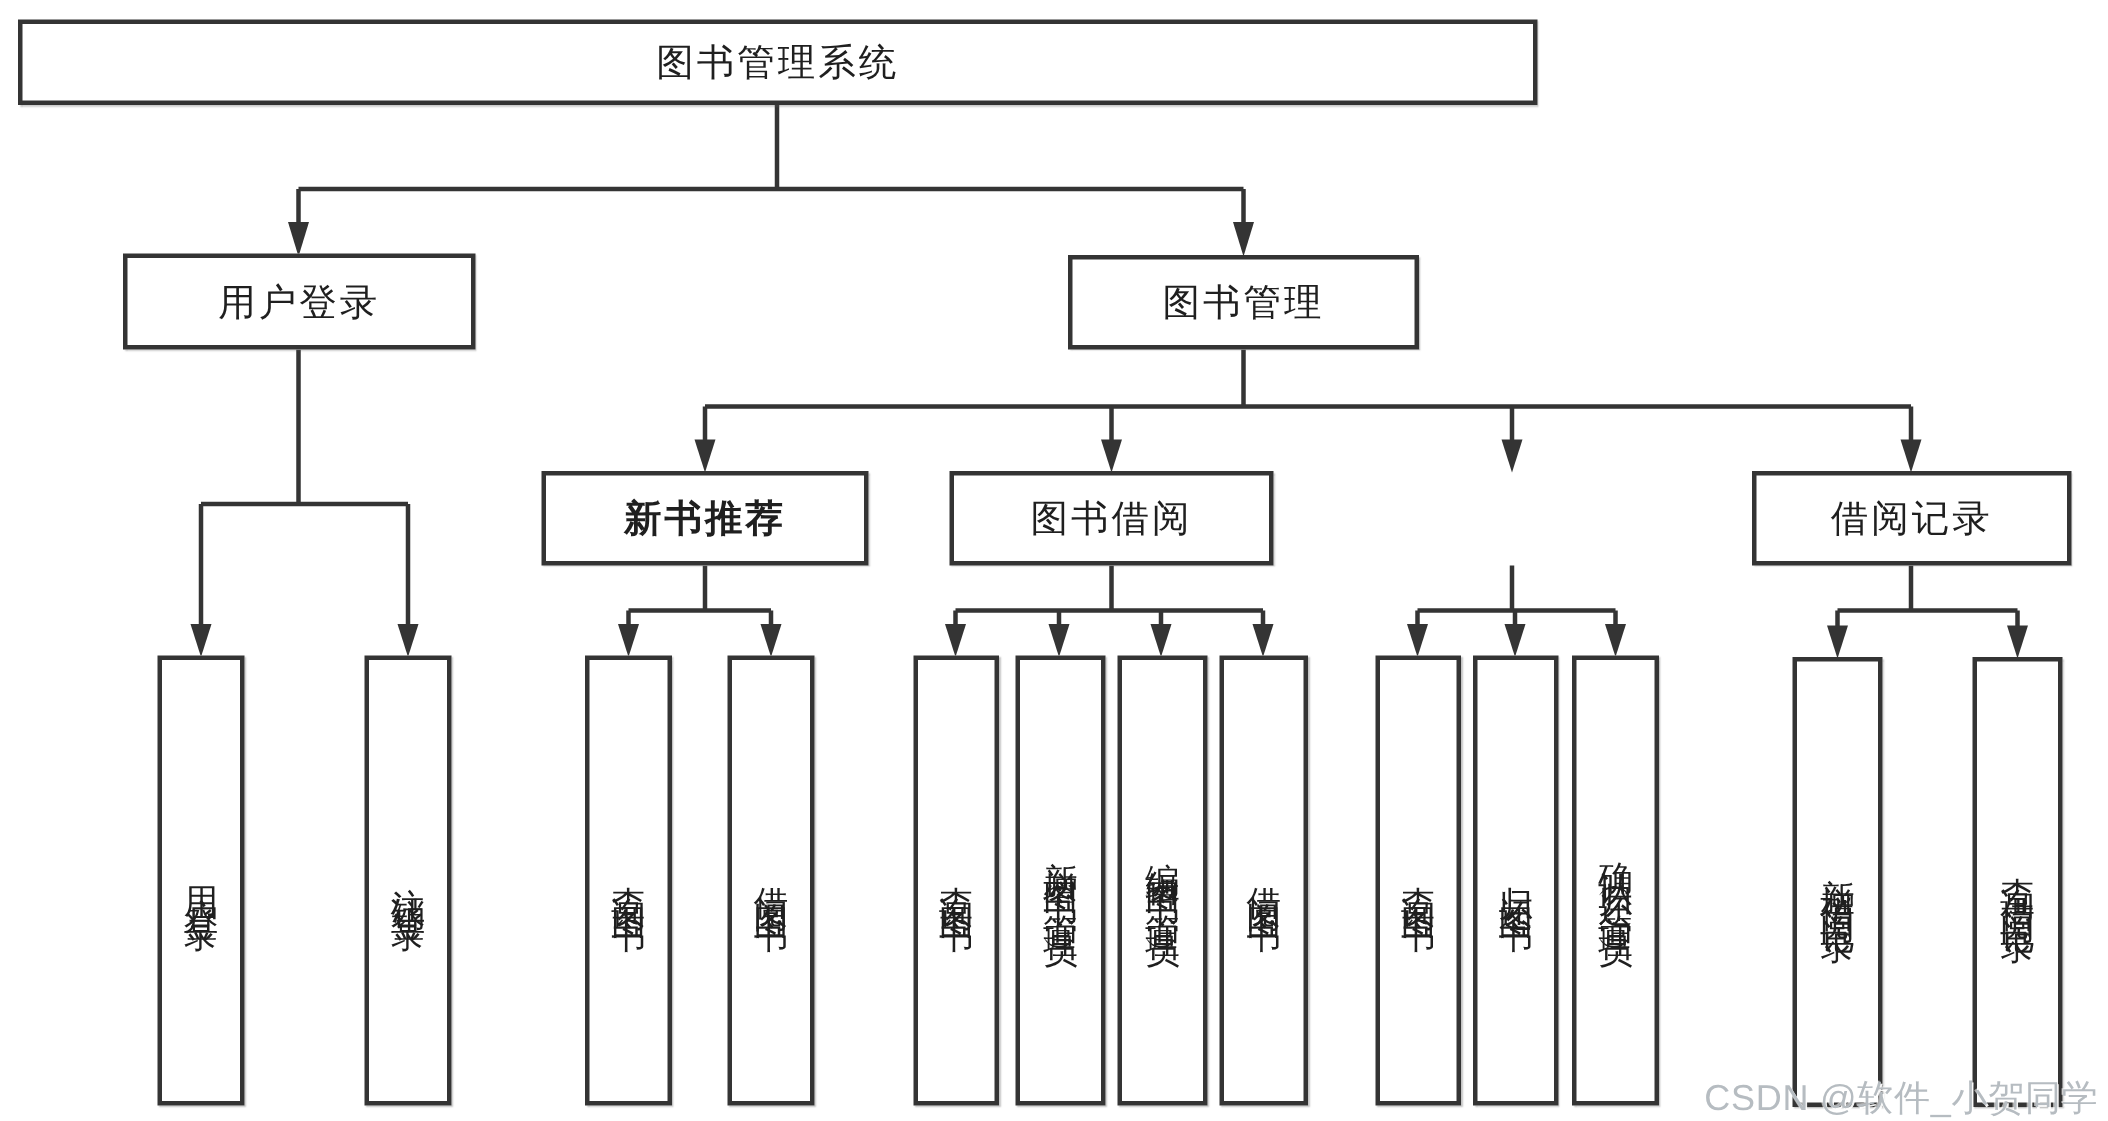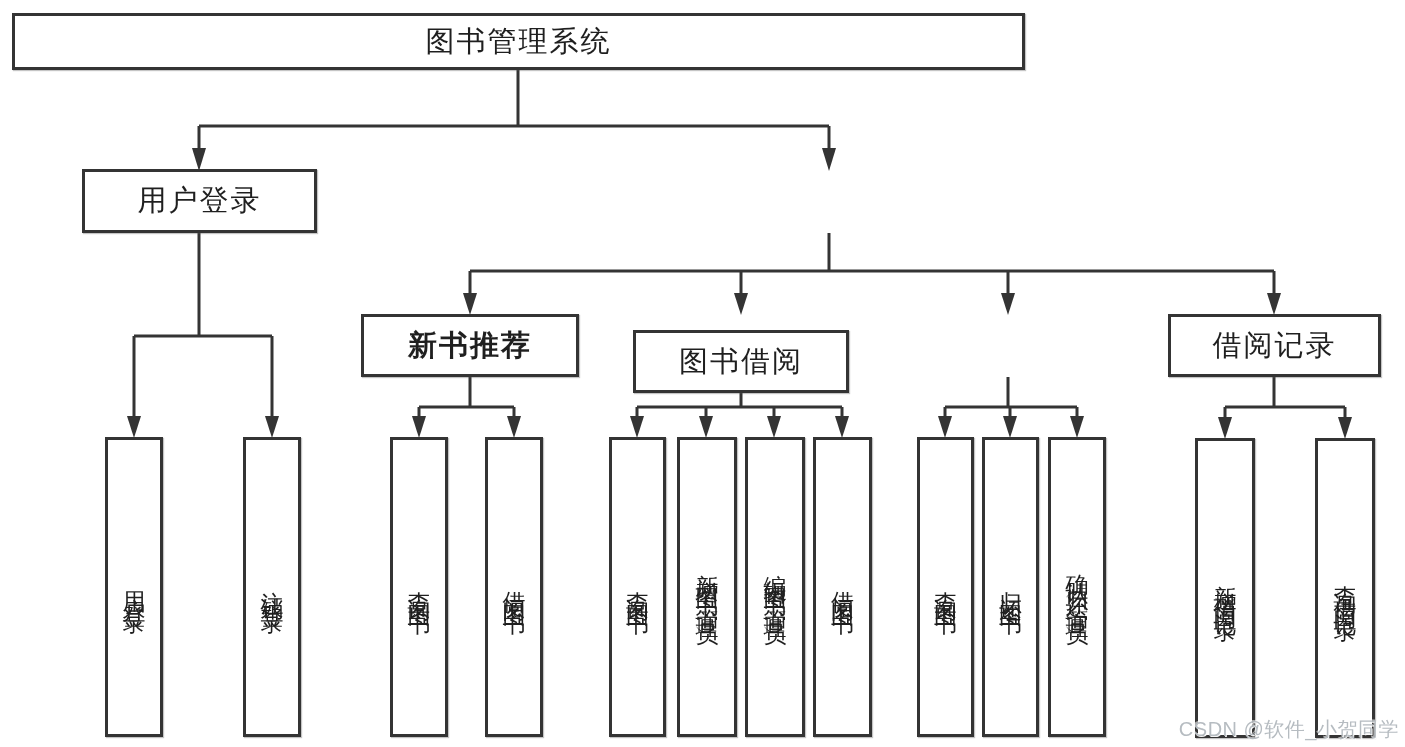--- a/index.html
+++ b/index.html
@@ -26,37 +26,37 @@
     background: #ffffff;
     border: 3px solid #343434;
     box-shadow: 1px 1px 1px rgba(90,90,90,0.35);
     display: flex;
     align-items: center;
     justify-content: center;
     color: #1f1f1f;
     z-index: 1;
   }
   .box.h {
-    font-size: 29px;
+    font-size: 25px;
     letter-spacing: 2px;
     white-space: nowrap;
   }
   .box.v {
     font-size: 23px;
     letter-spacing: 7px;
     writing-mode: vertical-rl;
     text-orientation: mixed;
     line-height: 1;
   }
   .watermark {
     position: absolute;
     right: 6px;
     top: 716px;
     z-index: 5;
-    font-size: 20px;
+    font-size: 24px;
     letter-spacing: 0.5px;
     color: #b6bcc1;
     text-shadow: 1px 1px 0 rgba(255,255,255,0.95), -1px -1px 0 rgba(255,255,255,0.6);
     white-space: nowrap;
   }
 </style>
 </head>
 <body>
 
 <div id="canvas">
@@ -97,23 +97,24 @@
       <polygon points="1003,416 1017,416 1010,438"></polygon>
       <polygon points="1070,416 1084,416 1077,438"></polygon>
       <polygon points="1218,417 1232,417 1225,439"></polygon>
       <polygon points="1338,417 1352,417 1345,439"></polygon>
     </g>
   </svg>
 
   <div class="box h" style="left:12px; top:13px; width:1013px; height:57px;">图书管理系统</div>
 
   <div class="box h" style="left:82px; top:169px; width:235px; height:64px;">用户登录</div>
+  <div class="box h" style="left:712px; top:170px; width:234px; height:63px;">图书管理</div>
 
   <div class="box h" style="left:361px; top:314px; width:218px; height:63px;font-weight:bold;">新书推荐</div>
-  <div class="box h" style="left:633px; top:314px; width:216px; height:63px;margin-top:16px;">图书借阅</div>
+  <div class="box h" style="left:633px; top:314px; width:216px; height:63px;">图书借阅</div>
   <div class="box h" style="left:1168px; top:314px; width:213px; height:63px;">借阅记录</div>
 
   <div class="box v" style="left:105px; top:437px; width:58px; height:300px;">用户登录</div>
   <div class="box v" style="left:243px; top:437px; width:58px; height:300px;">注销登录</div>
 
   <div class="box v" style="left:390px; top:437px; width:58px; height:300px;">查询图书</div>
   <div class="box v" style="left:485px; top:437px; width:58px; height:300px;">借阅图书</div>
 
   <div class="box v" style="left:609px; top:437px; width:57px; height:300px;">查询图书</div>
   <div class="box v" style="left:677px; top:437px; width:60px; height:300px;">新增图书（管理员）</div>

